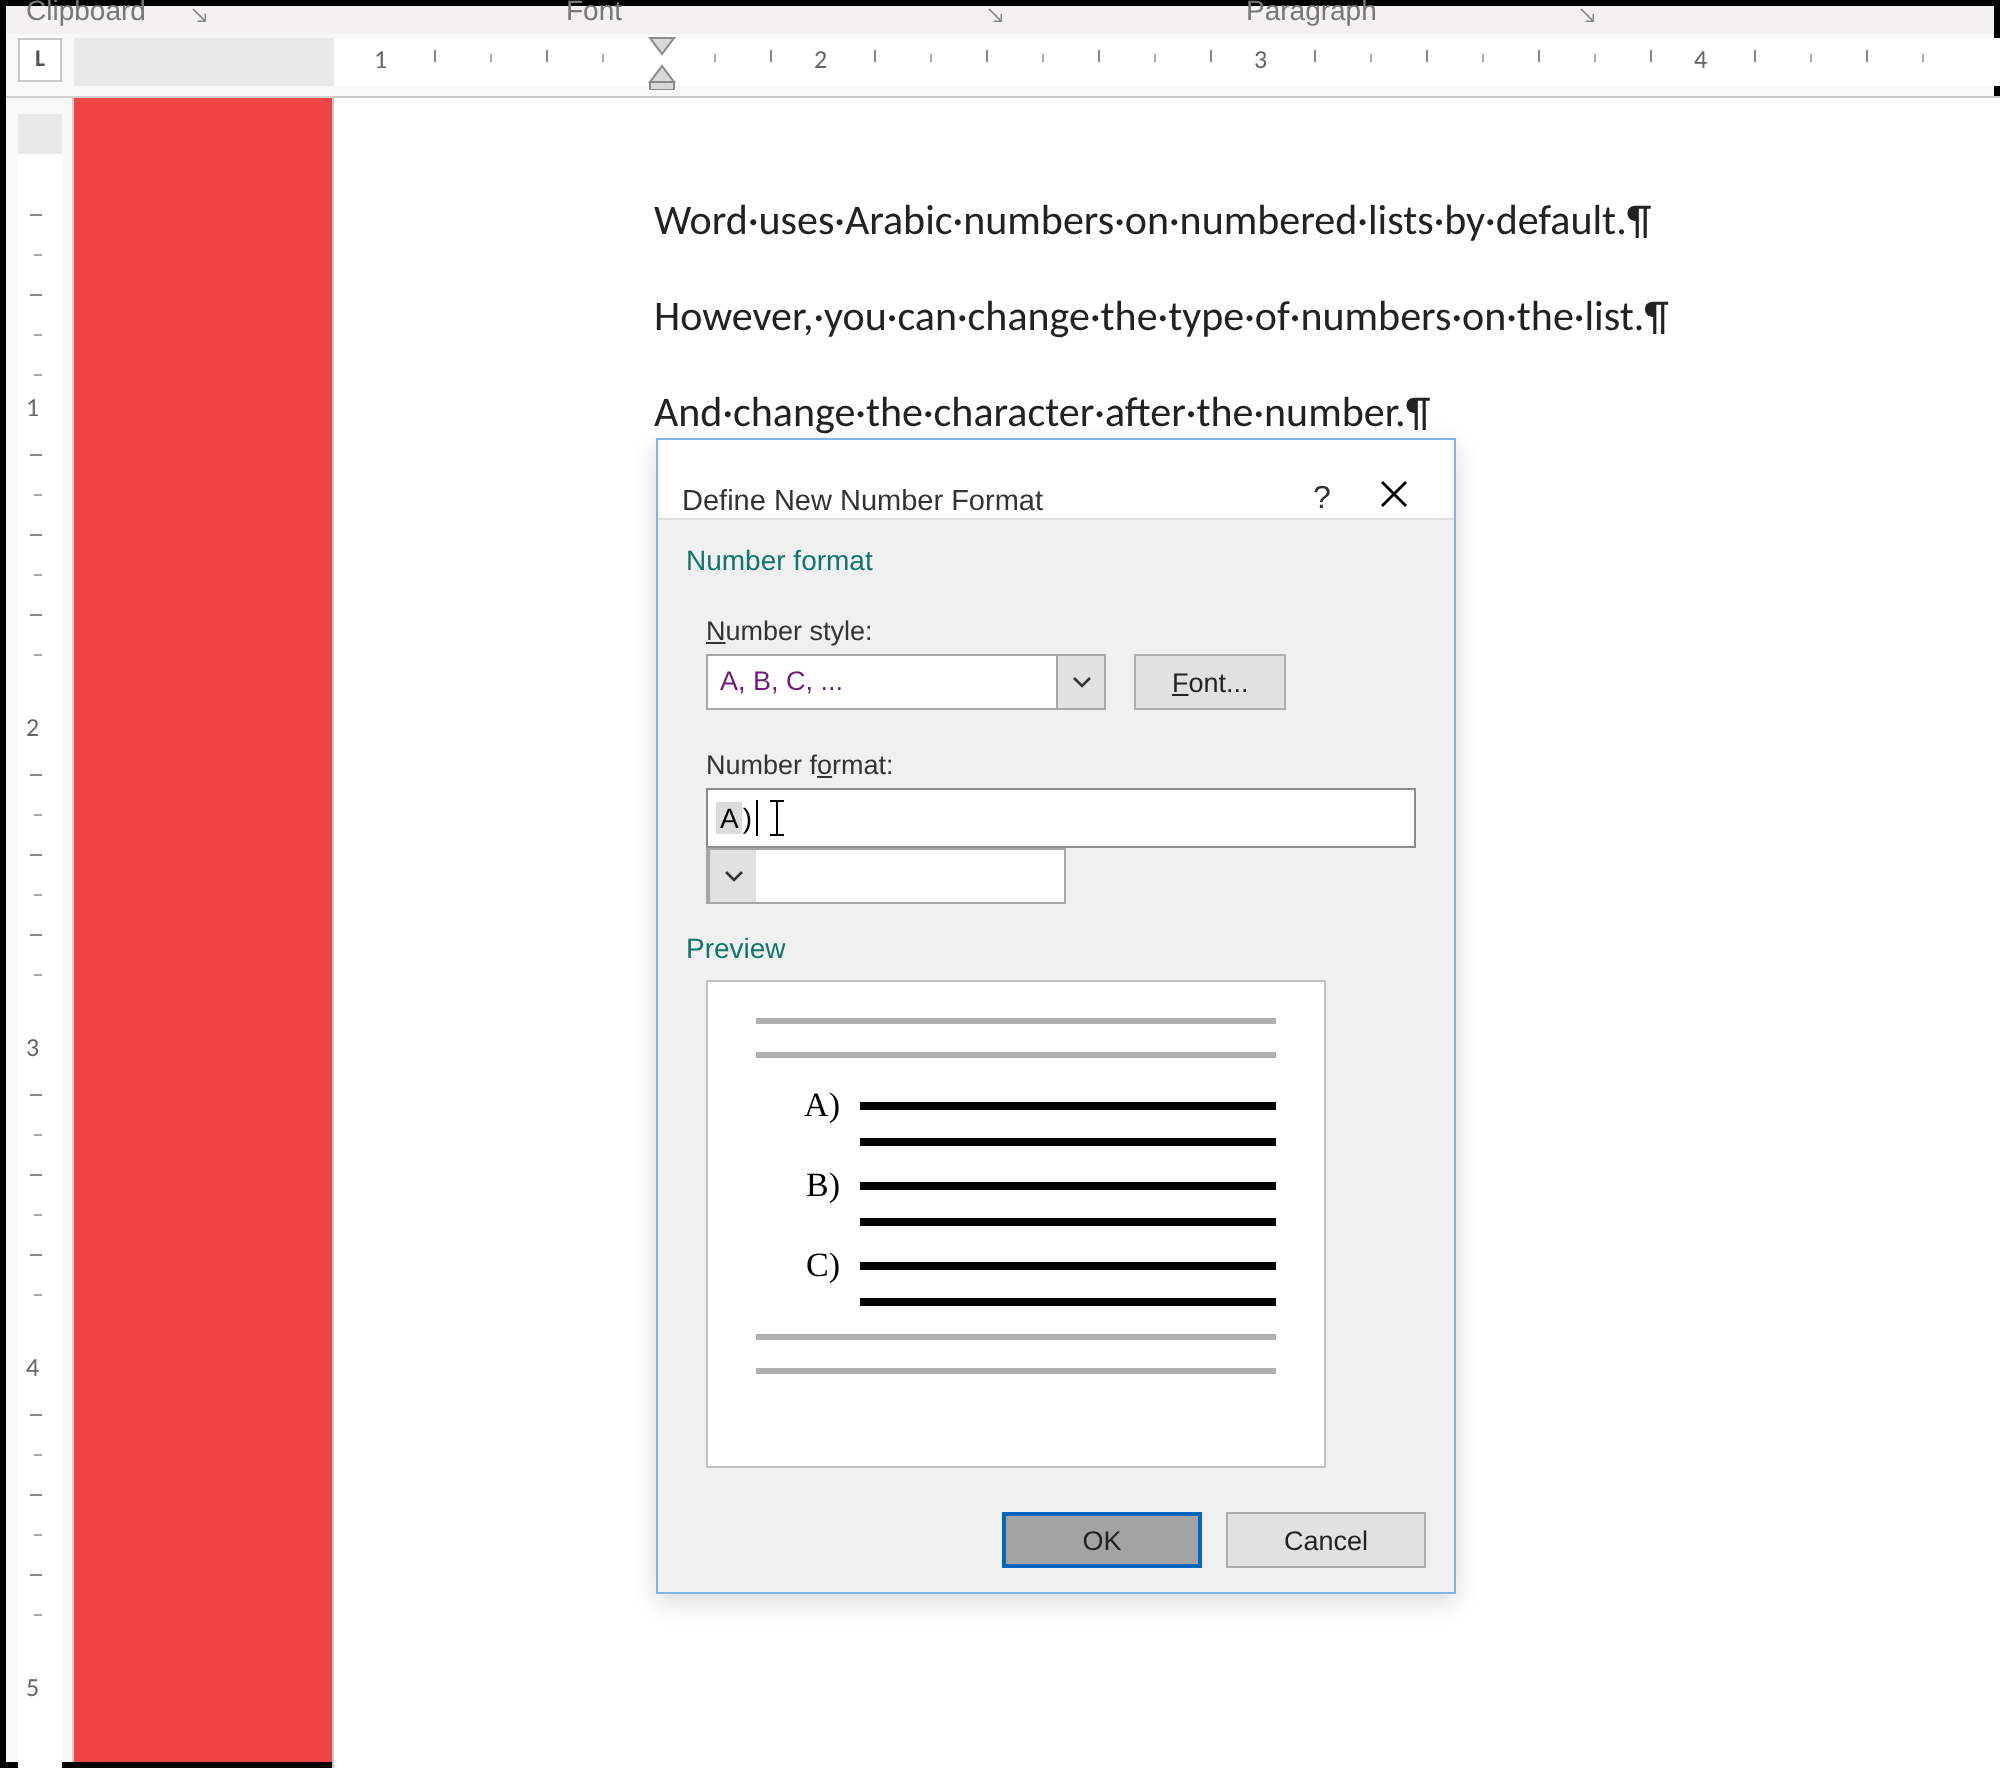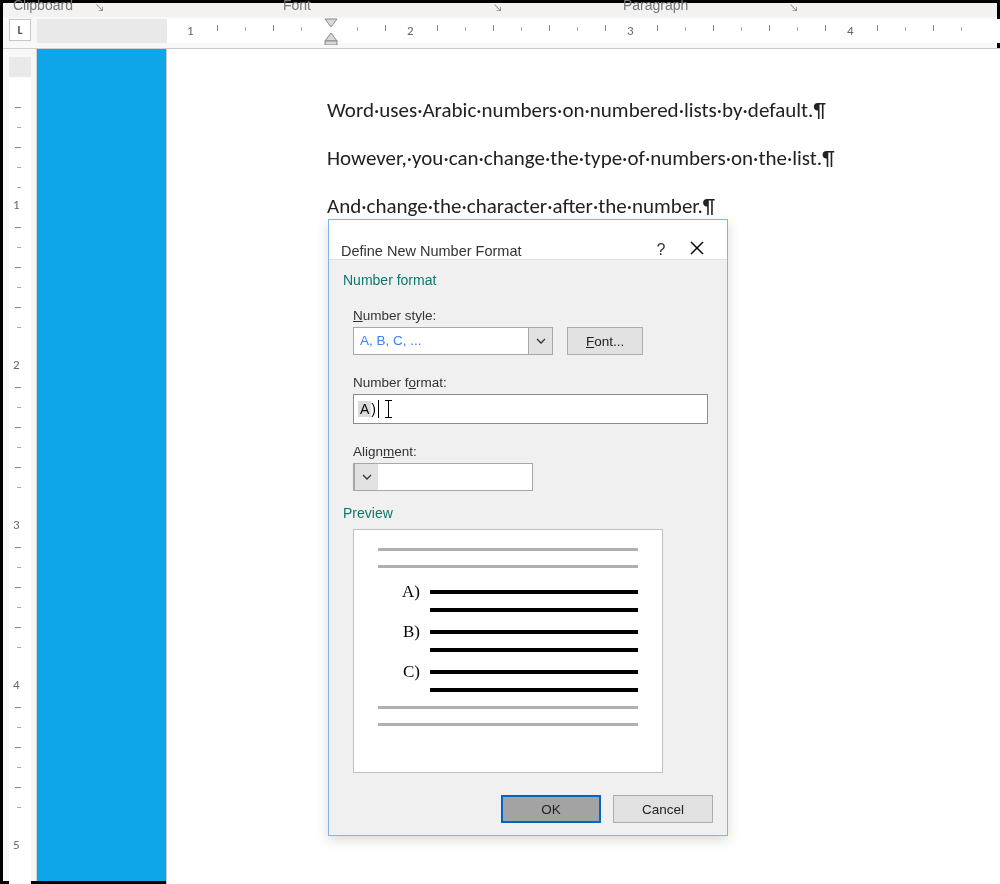--- a/index.html
+++ b/index.html
@@ -110,21 +110,21 @@
     position: absolute;
     left: 6px;
     height: 1px; width: 6px;
     background: #888;
   }
   .vruler-tick.small { width:4px; left:8px; background:#aaa; }
   
   .doc-area {
     position: absolute;
     left: 34px; top: 46px; right: 0; bottom: 0;
-    background: #0ea5e9;
+    background: #ef4444;
   }
   .page {
     position: absolute;
     left: 130px;
     top: 0;
     width: 1200px;
     min-height: 2000px;
     background: #fff;
     box-shadow: 0 0 0 1px #c8c8c8;
   }
@@ -205,21 +205,21 @@
     height: 28px;
     background: #fff;
     border: 1px solid #a7a7a7;
     width: 200px;
   }
   .dropdown-val {
     flex: 1;
     padding: 2px 6px;
     font-size: 13.5px;
     line-height: 22px;
-    color: #3b82f6;
+    color: #701a75;
   }
   .dropdown-btn {
     width: 24px;
     background: #e1e1e1;
     border-left: 1px solid #a7a7a7;
     display: flex;
     align-items: center;
     justify-content: center;
   }
   .dropdown-btn svg { width: 10px; height: 6px; }
@@ -456,21 +456,20 @@
       </div>
 
       <div class="field-label">Number f<span class="mnemonic">o</span>rmat:</div>
       <div class="textinput">
         <span class="num-part">A</span>
           <span>)</span>
           <span class="cursor"></span>
           <span class="ibeam"></span>
       </div>
 
-      <div class="field-label">Align<span class="mnemonic">m</span>ent:</div>
       <div class="row">
         <div class="dropdown small">
           <div class="dropdown-btn">
             <svg viewBox="0 0 10 6">
                 <polyline points="1,1 5,5 9,1" fill="none" stroke="#333" stroke-width="1.3"></polyline>
               </svg>
           </div>
         </div>
       </div>
 

